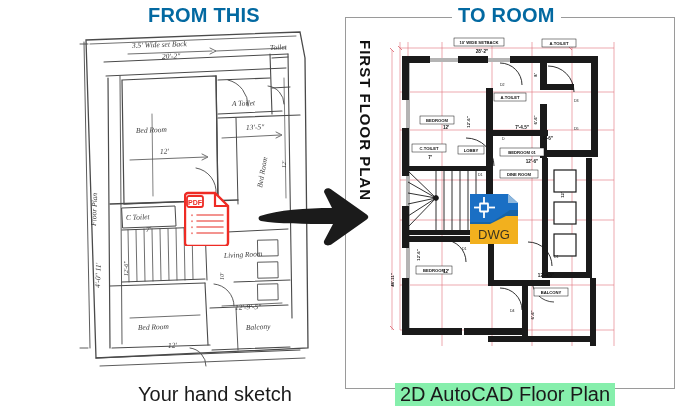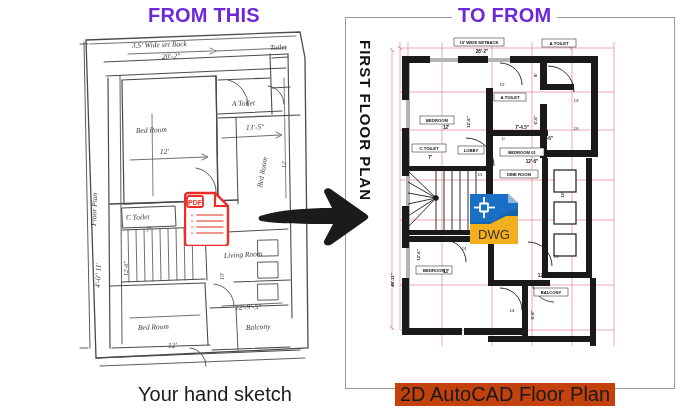--- a/index.html
+++ b/index.html
@@ -10,21 +10,21 @@
     overflow: hidden;
   }
   #root { position: relative; width: 680px; height: 411px; background: #fff; }
 
   
   .heading {
     position: absolute;
     font-weight: bold;
     font-size: 20px;
     letter-spacing: .2px;
-    color: #6d28d9;
+    color: #0369a1;
     white-space: nowrap;
   }
   #from-title { left: 148px; top: 4px; }
   #to-title   { left: 452px; top: 4px; background:#fff; padding:0 6px; z-index:6; }
 
   
   #to-frame {
     position: absolute; left: 345px; top: 17px;
     width: 330px; height: 372px;
     border: 1px solid #9a9a9a;
@@ -65,32 +65,32 @@
   #dwg-badge { position: absolute; left: 470px; top: 194px; width: 48px; height: 42px; z-index: 7; }
 
   
   .caption {
     position: absolute;
     font-size: 20px;
     color: #1a1a1a;
     white-space: nowrap;
   }
   #cap-left  { left: 138px; top: 383px; }
-  #cap-right { left: 395px; top: 383px; background:#c2410c; padding:0 5px; z-index:6;}
+  #cap-right { left: 395px; top: 383px; background:#86efac; padding:0 5px; z-index:6;}
 </style>
 </head>
 <body>
 
 <div id="root">
 
   <div class="heading" id="from-title">FROM THIS</div>
 
   <div id="to-frame"></div>
 
-  <div class="heading" id="to-title">TO FROM</div>
+  <div class="heading" id="to-title">TO ROOM</div>
 
   <div id="sketch-wrap">
     <svg id="sketch" width="335" height="355" viewBox="0 0 335 355" xmlns="http://www.w3.org/2000/svg">
       <g fill="none" stroke="#4a4a4a" stroke-width="1.1" stroke-linecap="round">
 
         <path d="M86 22 L300 14 L305 40 L308 330 L96 340 Z" stroke-width="1.3"></path>
         <path d="M90 26 L296 18" stroke-width="0.8"></path>
 
         <path d="M84 24 L90 330" stroke-width="0.9"></path>
         <path d="M80 26 L88 26 M80 330 L88 330" stroke-width="0.9"></path>

